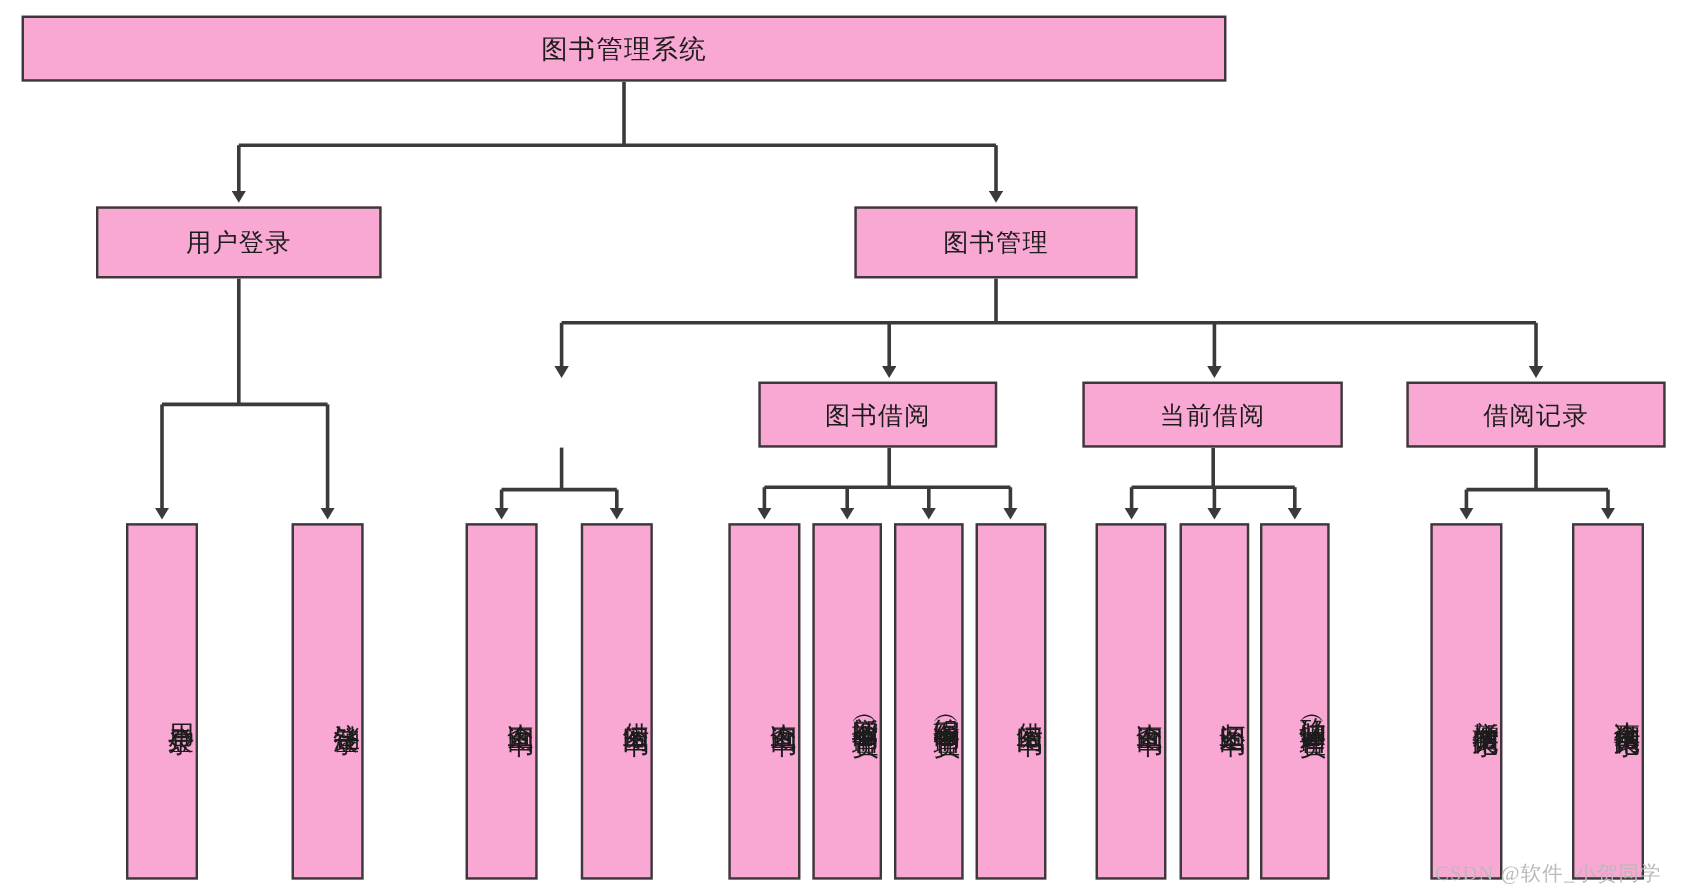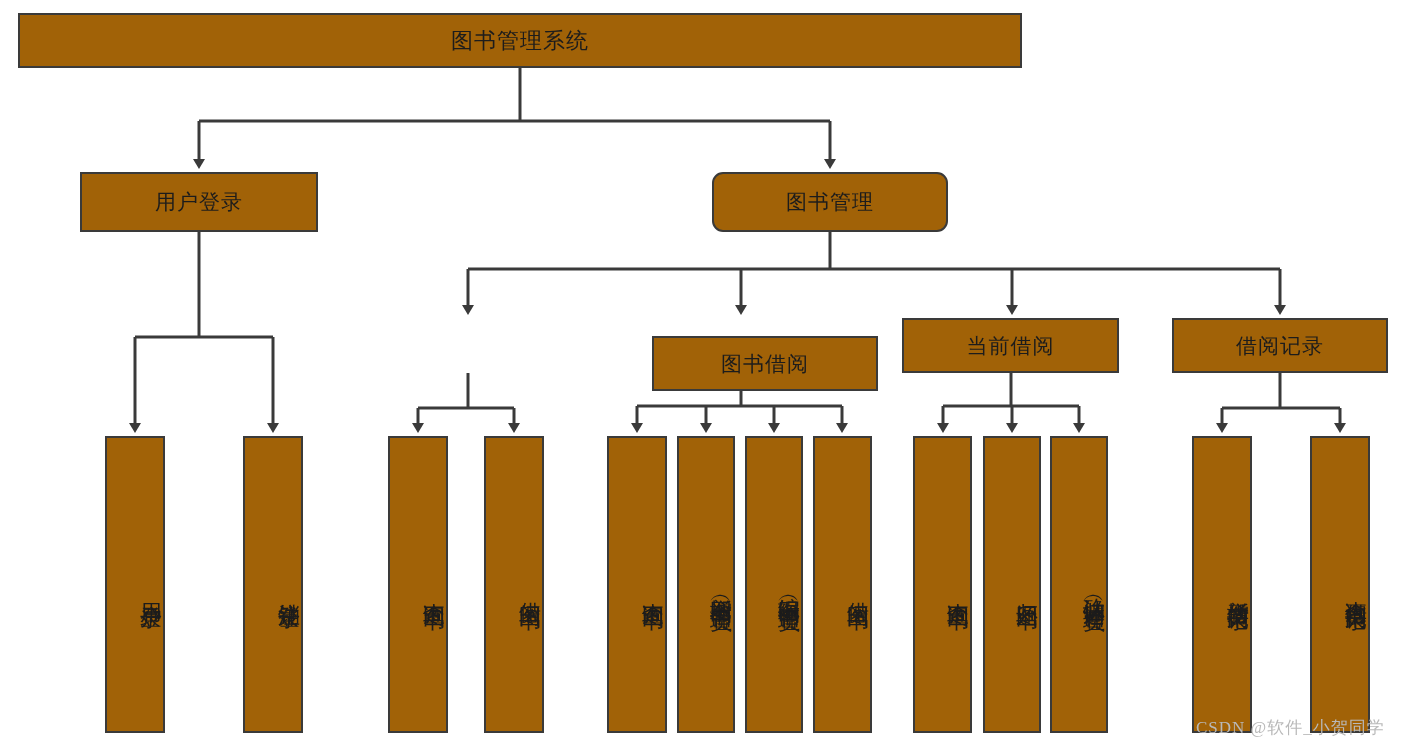--- a/index.html
+++ b/index.html
@@ -21,21 +21,21 @@
     position: absolute;
     left: 0;
     top: 0;
     width: 1405px;
     height: 747px;
     pointer-events: none;
   }
   .node {
     position: absolute;
     box-sizing: border-box;
-    background: #a16207;
+    background: #f9a8d4;
     border: 2px solid #3a3a3a;
     display: flex;
     align-items: center;
     justify-content: center;
     color: #1c1c1c;
   }
   .node.h {
     font-size: 21px;
     letter-spacing: 1px;
   }
@@ -120,25 +120,25 @@
     </g>
   </svg>
 
   <div class="node h root" style="left:18px; top:13px; width:1004px; height:55px;">
     <span>图书管理系统</span>
   </div>
 
   <div class="node h" style="left:80px; top:172px; width:238px; height:60px;">
     <span>用户登录</span>
   </div>
-  <div class="node h" style="left:712px; top:172px; width:236px; height:60px;border-radius:11px;">
+  <div class="node h" style="left:712px; top:172px; width:236px; height:60px;">
     <span>图书管理</span>
   </div>
 
-  <div class="node h" style="left:652px; top:318px; width:226px; height:55px;margin-top:18px;">
+  <div class="node h" style="left:632px; top:318px; width:199px; height:55px;">
     <span>图书借阅</span>
   </div>
   <div class="node h" style="left:1172px; top:318px; width:216px; height:55px;">
     <span>借阅记录</span>
   </div>
   <div class="node h" style="left:902px; top:318px; width:217px; height:55px;">
     <span>当前借阅</span>
   </div>
 
   <div class="node v" style="left:105px; top:436px; width:60px; height:297px;">

